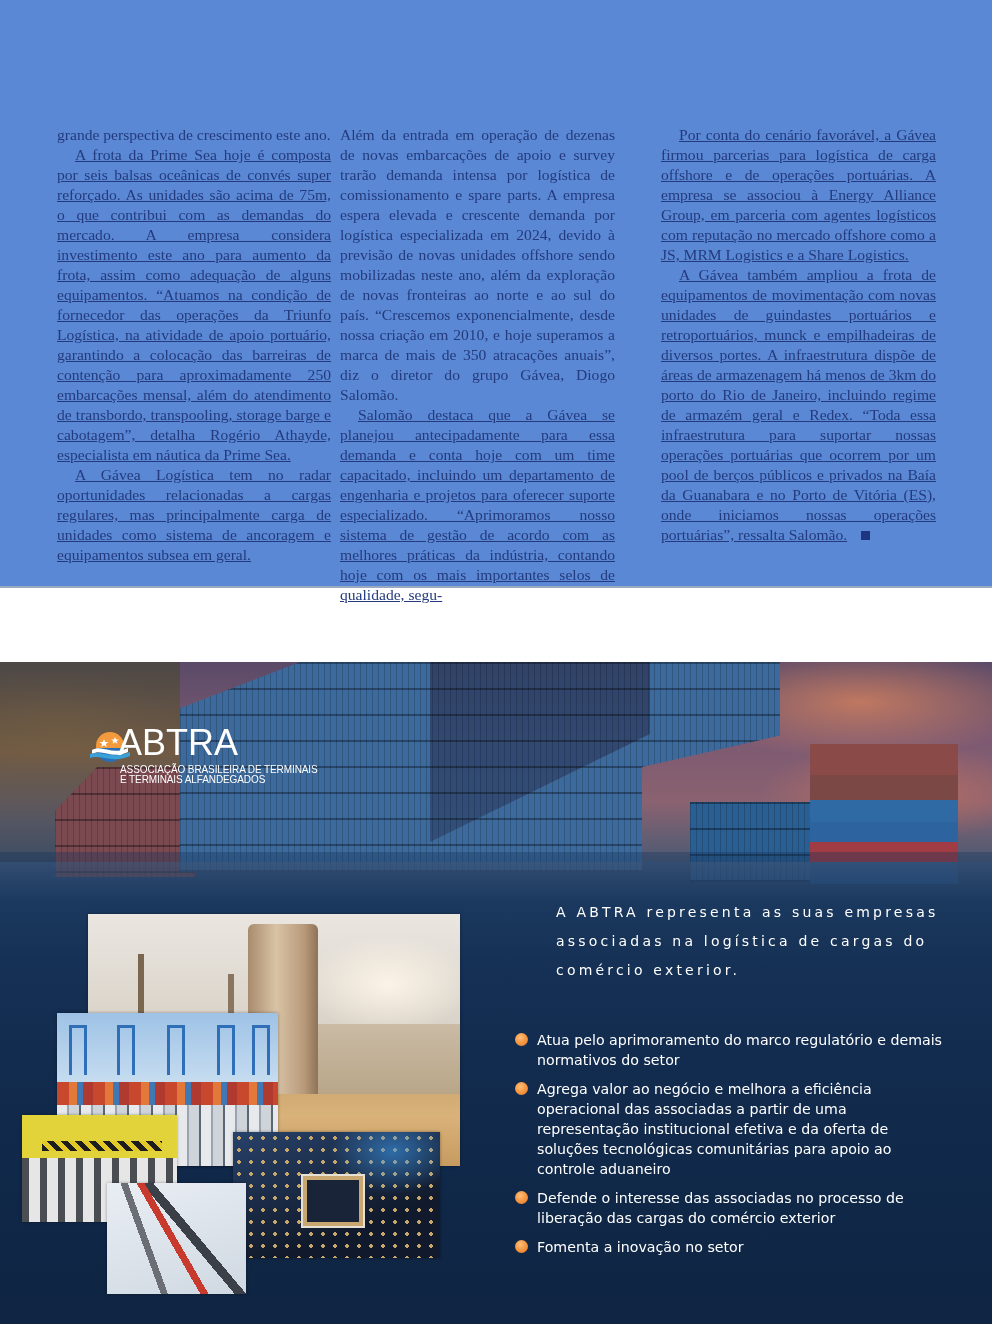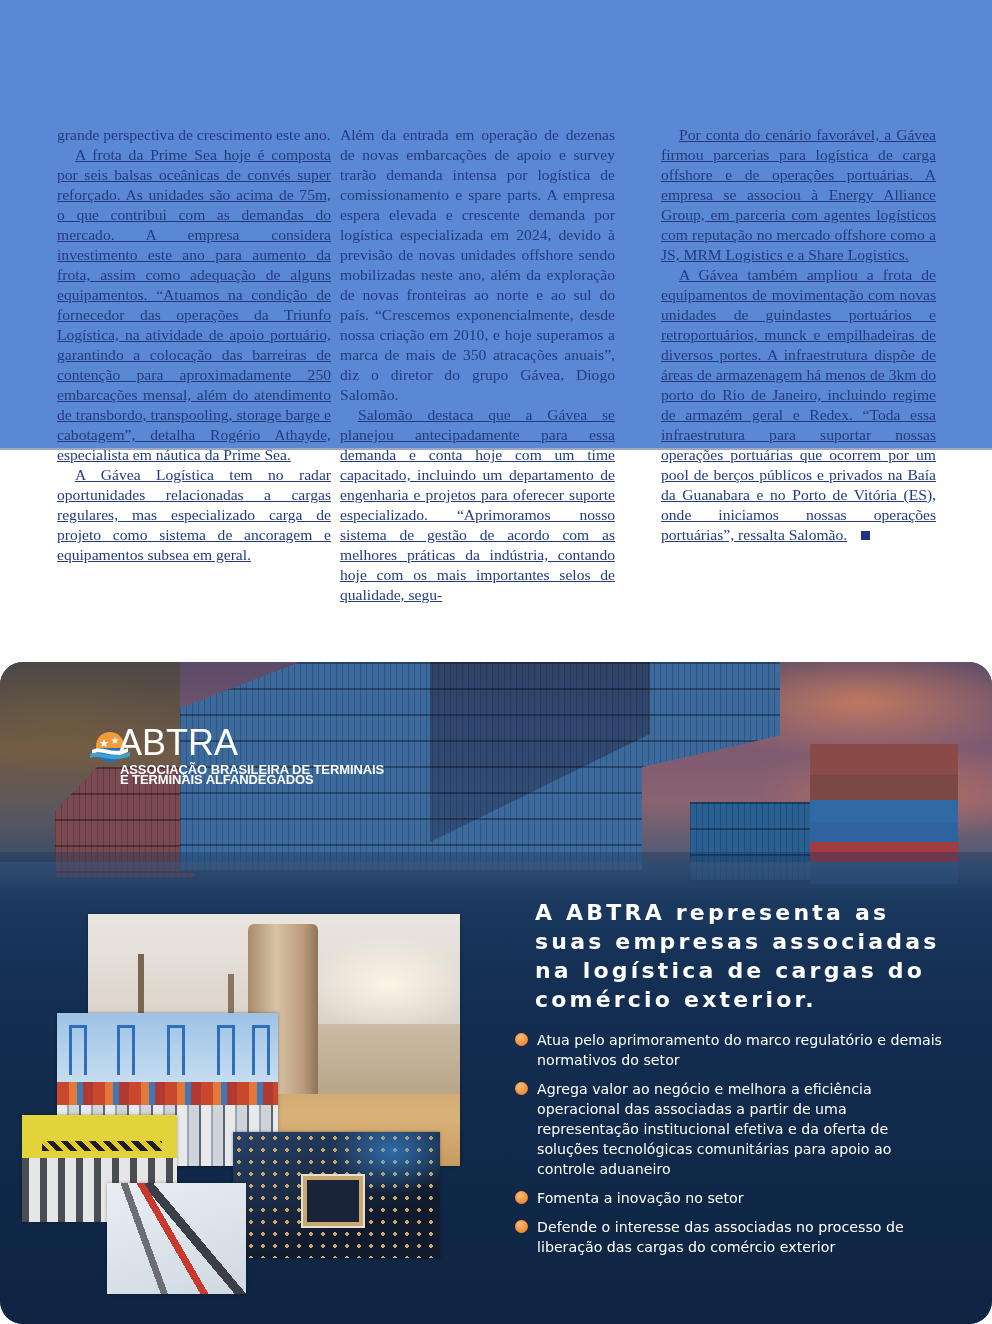--- a/index.html
+++ b/index.html
@@ -1,21 +1,21 @@
 <!DOCTYPE html>
 <html><head>
 <meta charset="utf-8">
 <style>
   * { box-sizing: border-box; margin: 0; padding: 0; }
   html, body { width: 992px; height: 1324px; background: #ffffff; overflow: hidden; }
   body { position: relative; font-family: "Liberation Serif", serif; }
 
   
   .article {
-    position: absolute; left: 0; top: 0; width: 992px; height: 450px;
+    position: absolute; left: 0; top: 0; width: 992px; height: 588px;
     background: #5b88d4;
     border-bottom: 2px solid #9aa8c0;
   }
   .col {
     position: absolute; top: 125px;
     font-family: "Liberation Serif", serif;
     font-size: 15.6px; line-height: 20px;
     color: #233b7e;
     text-align: justify;
     hyphens: manual;
@@ -28,21 +28,20 @@
   .end-mark {
     display: inline-block; width: 9px; height: 9px; background: #1e3680;
     margin-left: 14px; vertical-align: 0px;
   }
 
   
   .ad {
     position: absolute; left: 0; top: 662px; width: 992px; height: 662px;
     overflow: hidden;
     background: linear-gradient(180deg, #2e4a6e 0%, #27476f 30%, #1d3a5f 45%, #163256 60%, #112948 100%);
-    border-radius: 23px;
   }
   
   .sky {
     position: absolute; left: 0; top: 0; width: 992px; height: 200px;
     background:
       radial-gradient(ellipse 260px 80px at 860px 40px, rgba(236,140,90,0.65), rgba(0,0,0,0) 70%),
       radial-gradient(ellipse 200px 70px at 900px 130px, rgba(220,120,90,0.55), rgba(0,0,0,0) 70%),
       radial-gradient(ellipse 160px 70px at 60px 60px, rgba(200,150,90,0.55), rgba(0,0,0,0) 75%),
       linear-gradient(180deg, #5a4a68 0%, #7d5a72 40%, #8a6270 70%, #4b5a74 100%);
   }
@@ -96,29 +95,29 @@
     position: absolute; left: 90px; top: 63px; width: 200px; height: 70px;
   }
   .logo-emblem { position: absolute; left: 0; top: 5px; width: 40px; height: 34px; }
   .logo-word {
     position: absolute; left: 28px; top: -4px;
     font-family: "Liberation Sans", sans-serif; font-size: 36px; font-weight: normal;
     color: #ffffff; letter-spacing: 0px; line-height: 44px;
   }
   .logo-sub {
     position: absolute; left: 30px; top: 40px;
-    font-family: "Liberation Sans", sans-serif; font-size: 13px; line-height: 10px;
-    color: #ffffff; white-space: nowrap; letter-spacing: -0.1px; font-weight: bold;
+    font-family: "Liberation Sans", sans-serif; font-size: 10px; line-height: 10px;
+    color: #ffffff; white-space: nowrap; letter-spacing: -0.1px;
   }
 
   
   .headline {
-    position: absolute; left: 535px; top: 236px; width: 420px;
-    font-family: "DejaVu Sans", sans-serif; font-weight: bold;
-    font-size: 22px; line-height: 29px; letter-spacing: 3.2px;
+    position: absolute; left: 556px; top: 236px; width: 420px;
+    font-family: "DejaVu Sans", sans-serif; font-weight: normal;
+    font-size: 14px; line-height: 29px; letter-spacing: 3.2px;
     color: #ffffff;
   }
 
   
   .bullets { position: absolute; left: 513px; top: 368px; width: 440px; list-style: none; }
   .bullets li {
     position: relative; padding-left: 24px;
     font-family: "DejaVu Sans", sans-serif; font-size: 14.2px; line-height: 20px;
     color: #ffffff; margin-bottom: 9px;
   }
@@ -198,21 +197,21 @@
       linear-gradient(160deg, #e9eef3, #cfd8e2);
   }
 </style>
 </head>
 <body>
 
 <section class="article">
   <div class="col col-1">
     <p>grande perspectiva de crescimento este ano.</p>
     <p class="indent">A frota da Prime Sea hoje é composta por seis balsas oceânicas de convés super reforçado. As unidades são acima de 75m, o que contribui com as demandas do mercado. A empresa considera investimento este ano para aumento da frota, assim como adequação de alguns equipamentos. “Atuamos na condição de fornecedor das operações da Triunfo Logística, na atividade de apoio portuário, garantindo a colocação das barreiras de contenção para aproximadamente 250 embarcações mensal, além do atendimento de transbordo, transpooling, storage barge e cabotagem”, detalha Rogério Athayde, especialista em náutica da Prime Sea.</p>
-    <p class="indent">A Gávea Logística tem no radar oportunidades relacionadas a cargas regulares, mas especializado carga de projeto como sistema de ancoragem e equipamentos subsea em geral.</p>
+    <p class="indent">A Gávea Logística tem no radar oportunidades relacionadas a cargas regulares, mas principalmente carga de unidades como sistema de ancoragem e equipamentos subsea em geral.</p>
   </div>
   <div class="col col-2">
     <p>Além da entrada em operação de dezenas de novas embarcações de apoio e survey trarão demanda intensa por logística de comissionamento e spare parts. A empresa espera elevada e crescente demanda por logística especializada em 2024, devido à previsão de novas unidades offshore sendo mobilizadas neste ano, além da exploração de novas fronteiras ao norte e ao sul do país. “Crescemos exponencialmente, desde nossa criação em 2010, e hoje superamos a marca de mais de 350 atracações anuais”, diz o diretor do grupo Gávea, Diogo Salomão.</p>
     <p class="indent">Salomão destaca que a Gávea se planejou antecipadamente para essa demanda e conta hoje com um time capacitado, incluindo um departamento de engenharia e projetos para oferecer suporte especializado. “Aprimoramos nosso sistema de gestão de acordo com as melhores práticas da indústria, contando hoje com os mais importantes selos de qualidade, segu-</p>
   </div>
   <div class="col col-3">
     <p class="indent">Por conta do cenário favorável, a Gávea firmou parcerias para logística de carga offshore e de operações portuárias. A empresa se associou à Energy Alliance Group, em parceria com agentes logísticos com reputação no mercado offshore como a JS, MRM Logistics e a Share Logistics.</p>
     <p class="indent"><span>A Gávea também ampliou a frota de equipamentos de movimentação com novas unidades de guindastes portuários e retroportuários, munck e empilhadeiras de diversos portes. A infraestrutura dispõe de áreas de armazenagem há menos de 3km do porto do Rio de Janeiro, incluindo regime de armazém geral e Redex. “Toda essa infraestrutura para suportar nossas operações portuárias que ocorrem por um pool de berços públicos e privados na Baía da Guanabara e no Porto de Vitória (ES), onde iniciamos nossas operações portuárias”, ressalta Salomão.</span><span class="end-mark"></span></p>
   </div>
 </section>
@@ -242,22 +241,22 @@
       <div>ASSOCIAÇÃO BRASILEIRA DE TERMINAIS</div>
       <div>E TERMINAIS ALFANDEGADOS</div>
     </div>
   </div>
 
   <h2 class="headline">A ABTRA representa as suas empresas associadas na logística de cargas do comércio exterior.</h2>
 
   <ul class="bullets">
     <li><span class="bullet-dot"></span><span>Atua pelo aprimoramento do marco regulatório e demais normativos do setor</span></li>
     <li><span class="bullet-dot"></span><span>Agrega valor ao negócio e melhora a eficiência operacional das associadas a partir de uma representação institucional efetiva e da oferta de soluções tecnológicas comunitárias para apoio ao controle aduaneiro</span></li>
+    <li><span class="bullet-dot"></span><span>Defende o interesse das associadas no processo de liberação das cargas do comércio exterior</span></li>
     <li><span class="bullet-dot"></span><span>Fomenta a inovação no setor</span></li>
-    <li><span class="bullet-dot"></span><span>Defende o interesse das associadas no processo de liberação das cargas do comércio exterior</span></li>
   </ul>
 
   <div class="photo photo-grain">
     <div class="grain-crane"></div>
     <div class="grain-hull"></div>
     <div class="grain-tower"></div>
   </div>
   <div class="photo photo-port">
     <div class="port-sky"></div>
     <div class="port-boxes"></div>

